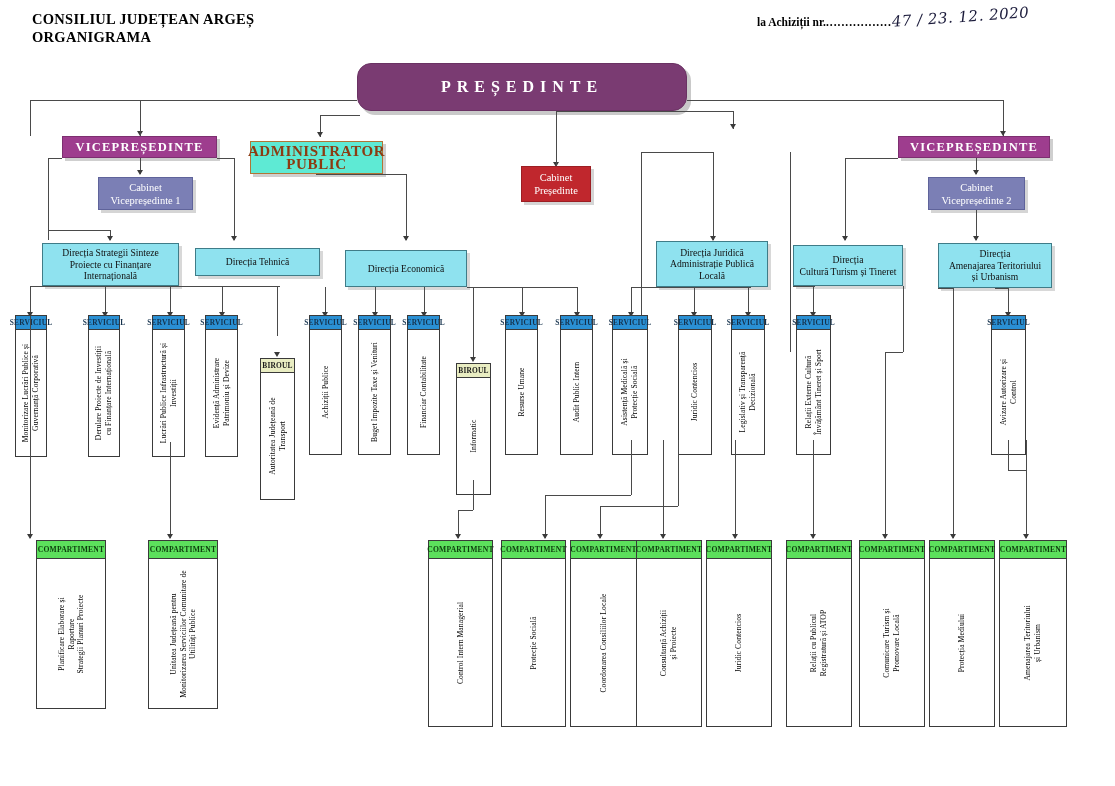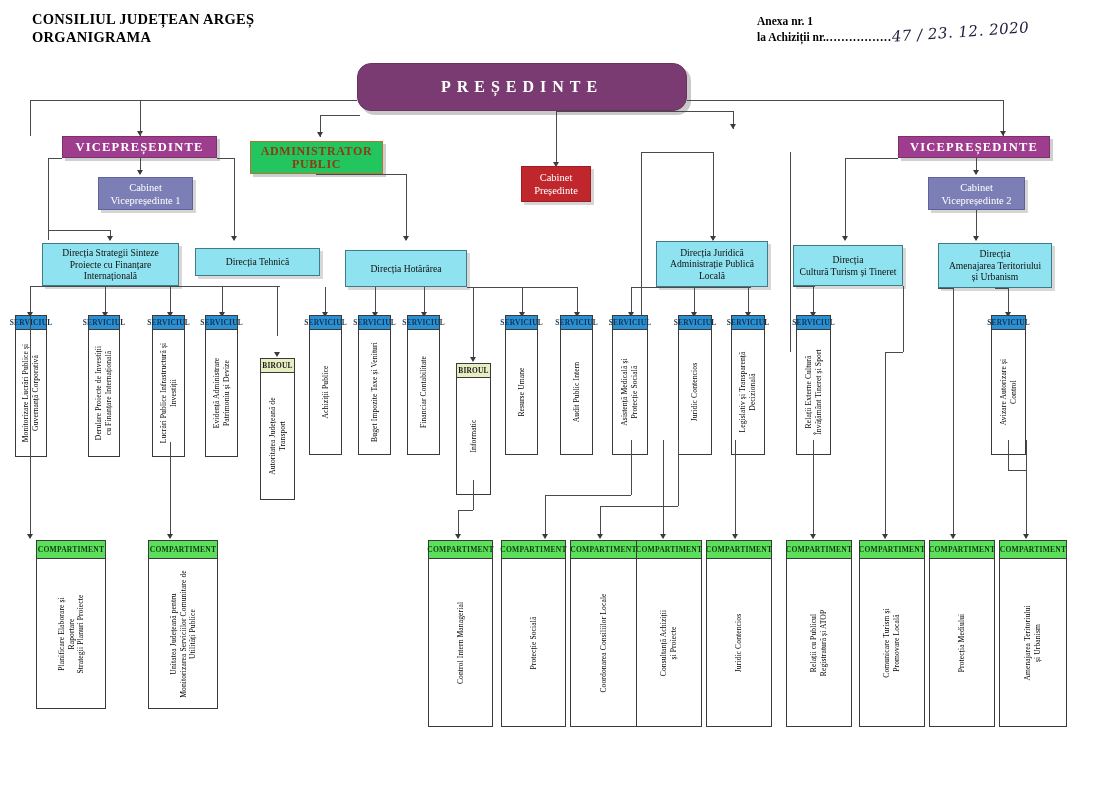--- a/index.html
+++ b/index.html
@@ -45,24 +45,24 @@
     display:flex;align-items:center;justify-content:center;
     font-weight:bold;font-size:16px;letter-spacing:6px;
   }
   .vp{
     background:#9e3d8e;color:#fff;border:1px solid #7d2f70;
     box-shadow:3px 3px 0 #cfcfcf;
     display:flex;align-items:center;justify-content:center;
     font-weight:bold;font-size:12.5px;letter-spacing:1.2px;
   }
   .admin{
-    background:#22c55e;color:#8c3b12;border:1px solid #b07536;
+    background:#5eead4;color:#8c3b12;border:1px solid #b07536;
     box-shadow:3px 3px 0 #cfcfcf;
     display:flex;align-items:center;justify-content:center;text-align:center;
-    font-weight:bold;font-size:12px;letter-spacing:.6px;line-height:13px;
+    font-weight:bold;font-size:15px;letter-spacing:.6px;line-height:13px;
   }
   .cabinet{
     background:#7b7fb5;color:#fff;border:1px solid #5f639a;
     box-shadow:3px 3px 0 #d5d5d5;
     display:flex;align-items:center;justify-content:center;text-align:center;
     font-size:10.5px;line-height:13px;
   }
   .cabinet-red{
     background:#c0272d;color:#fff;border:1px solid #9c1e23;
     box-shadow:3px 3px 0 #d5d5d5;
@@ -118,21 +118,20 @@
 </style>
 </head>
 <body>
 
 <div id="canvas">
 
   <div class="doc-title">CONSILIUL JUDEȚEAN ARGEȘ
 ORGANIGRAMA</div>
 
   <div class="anexa">
-    <div>Anexa nr. 1</div>
     <div class="l2"><span>la Achiziții nr.</span><span class="dots">.................</span><span class="hand">47 / 23. 12. 2020</span></div>
   </div>
 
   <div class="node pres" style="left:357px;top:63px;width:330px;height:48px;">PREȘEDINTE</div>
 
   <div class="ln h" style="left:30px;top:100px;width:327px;"></div>
   <div class="ln v" style="left:30px;top:100px;height:36px;"></div>
   <div class="ln h" style="left:320px;top:115px;width:40px;"></div>
   <div class="ln v" style="left:320px;top:115px;height:22px;"></div>
   <div class="ln v" style="left:556px;top:111px;height:25px;"></div>
@@ -191,21 +190,21 @@
   <div class="arw" style="left:842px;top:236px;"></div>
 
   <div class="ln h" style="left:1050px;top:158px;width:0px;"></div>
   <div class="ln v" style="left:976px;top:210px;height:30px;"></div>
   <div class="arw" style="left:973px;top:236px;"></div>
 
   <div class="node directie" style="left:42px;top:243px;width:137px;height:43px;white-space:pre-line;">Direcția Strategii  Sinteze
 Proiecte cu Finanțare
 Internațională</div>
   <div class="node directie" style="left:195px;top:248px;width:125px;height:28px;white-space:pre-line;">Direcția Tehnică</div>
-  <div class="node directie" style="left:345px;top:250px;width:122px;height:37px;white-space:pre-line;">Direcția Hotărârea</div>
+  <div class="node directie" style="left:345px;top:250px;width:122px;height:37px;white-space:pre-line;">Direcția Economică</div>
   <div class="node directie" style="left:656px;top:241px;width:112px;height:46px;white-space:pre-line;">Direcția Juridică
 Administrație Publică
 Locală</div>
   <div class="node directie" style="left:793px;top:245px;width:110px;height:41px;white-space:pre-line;">Direcția
 Cultură Turism și Tineret</div>
   <div class="node directie" style="left:938px;top:243px;width:114px;height:45px;white-space:pre-line;">Direcția
 Amenajarea Teritoriului
 și Urbanism</div>
 
   <div class="ln v" style="left:30px;top:286px;height:30px;"></div>

